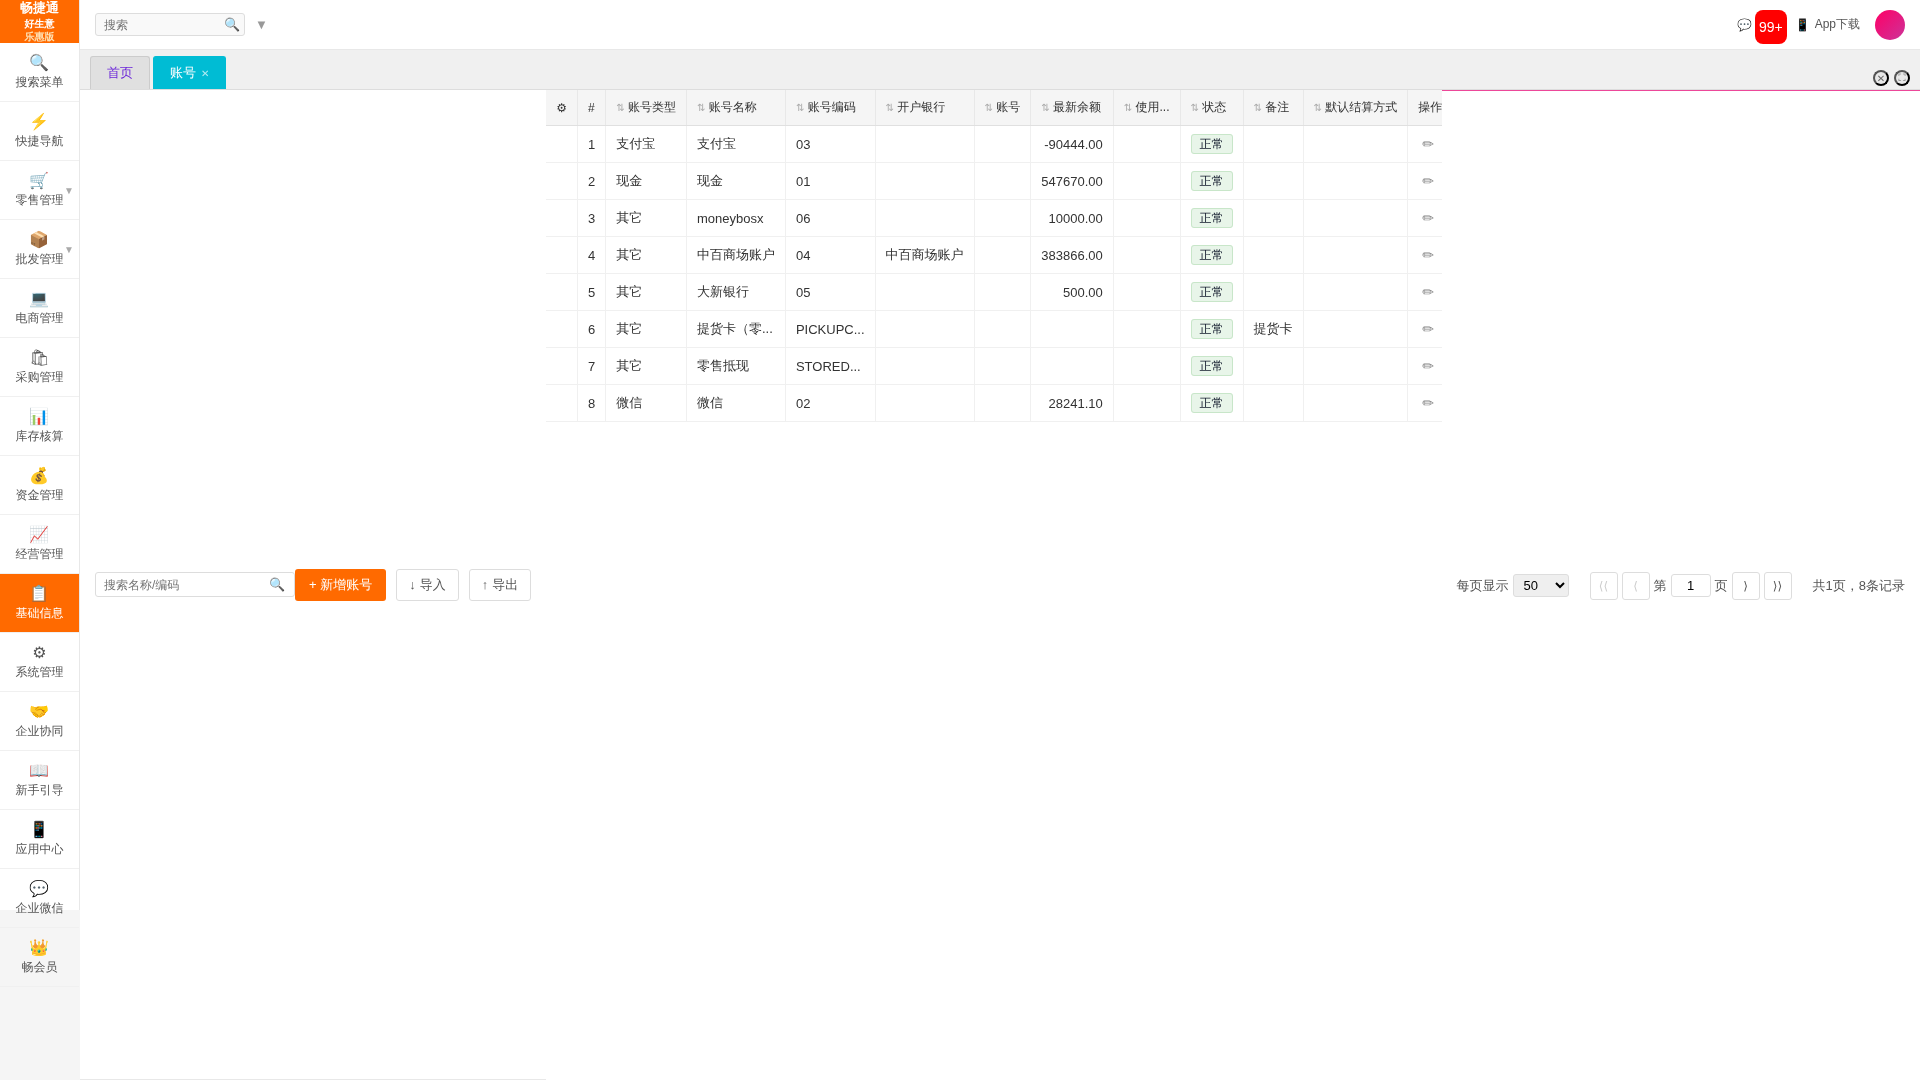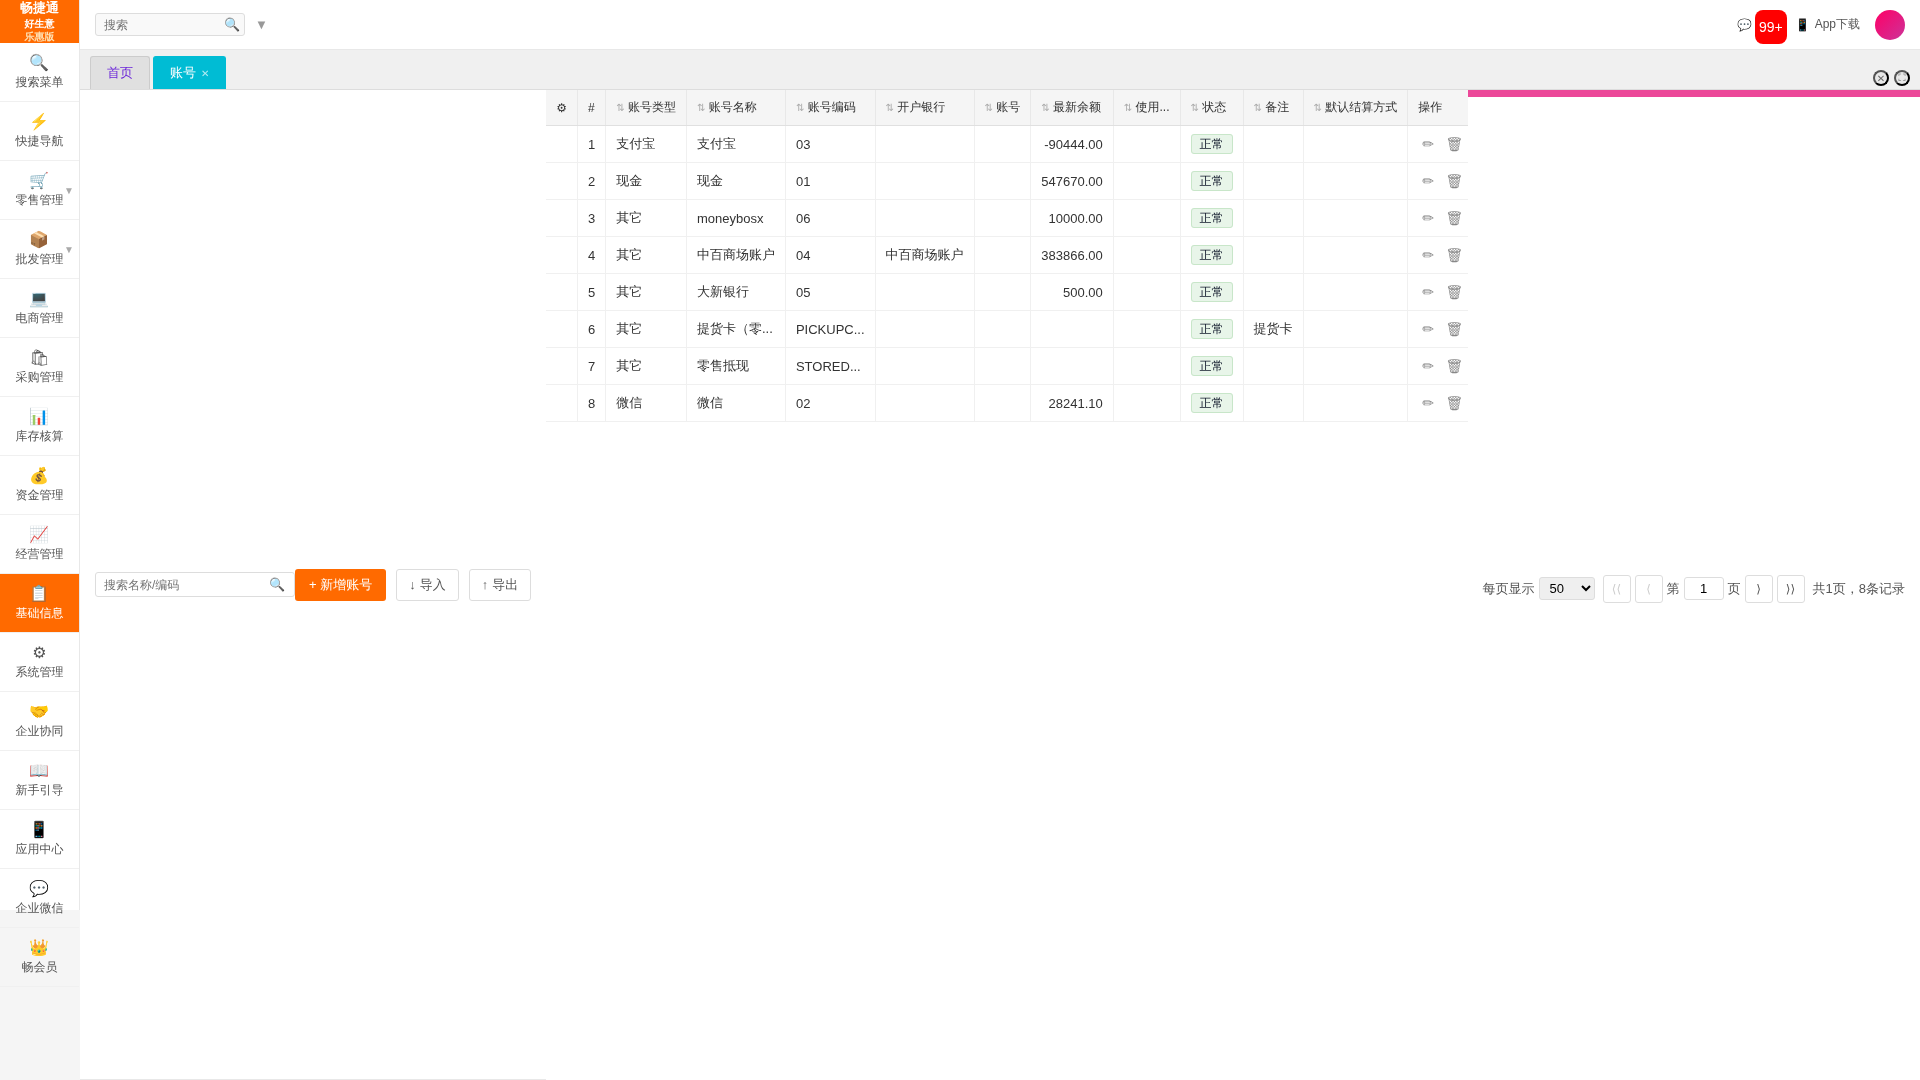--- a/index.html
+++ b/index.html
@@ -289,25 +289,25 @@
       width: 30px;
       text-align: center;
     }
 
     
     .pagination-bar {
       display: flex;
       align-items: center;
       justify-content: space-between;
       padding: 10px 15px;
-      border-top: 7px solid #ec4899;
+      border-top: 1px solid #ec4899;
       background: #fff;
       font-size: 13px;
       color: #555;
-      gap: 8px;
+      gap: 21px;
       flex-shrink: 0;
     }
     .page-size-select {
       display: flex;
       align-items: center;
       gap: 4px;
     }
     .page-size-select select {
       border: 1px solid #ddd;
       border-radius: 3px;

